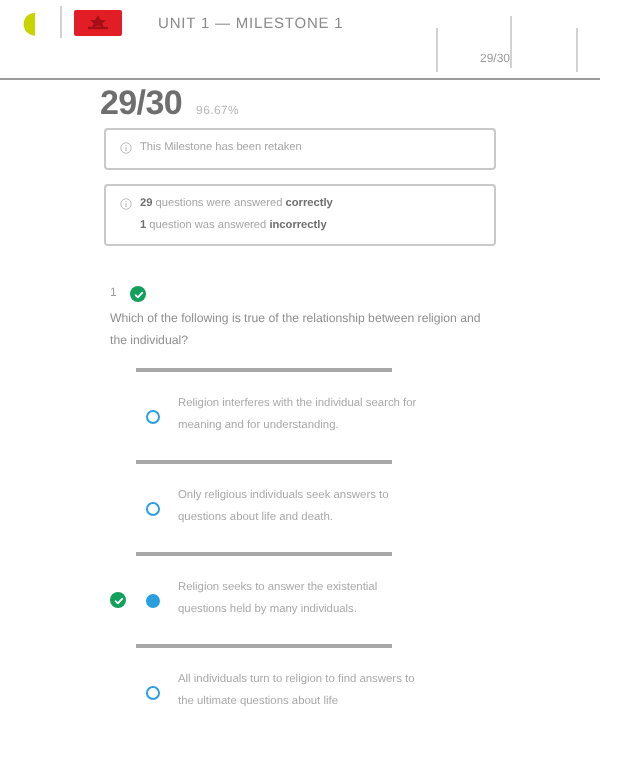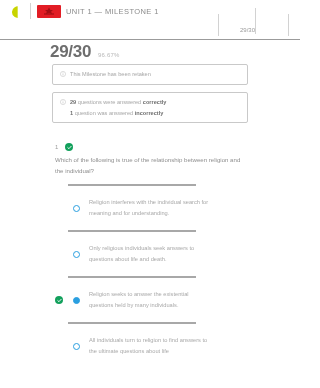--- a/index.html
+++ b/index.html
@@ -64,21 +64,21 @@
   .unit-badge .emblem {
     position: absolute;
     left: 50%;
     top: 50%;
     transform: translate(-50%,-50%);
     width: 14px;
     height: 8px;
   }
 
   .unit-title {
-    margin-left: 5px;
+    margin-left: 18px;
     font-size: 7.5px;
     letter-spacing: 0.4px;
     color: #8b8b8b;
     white-space: nowrap;
   }
 
   .topbar-spacer { flex: 1; }
 
   
   .subbar {

